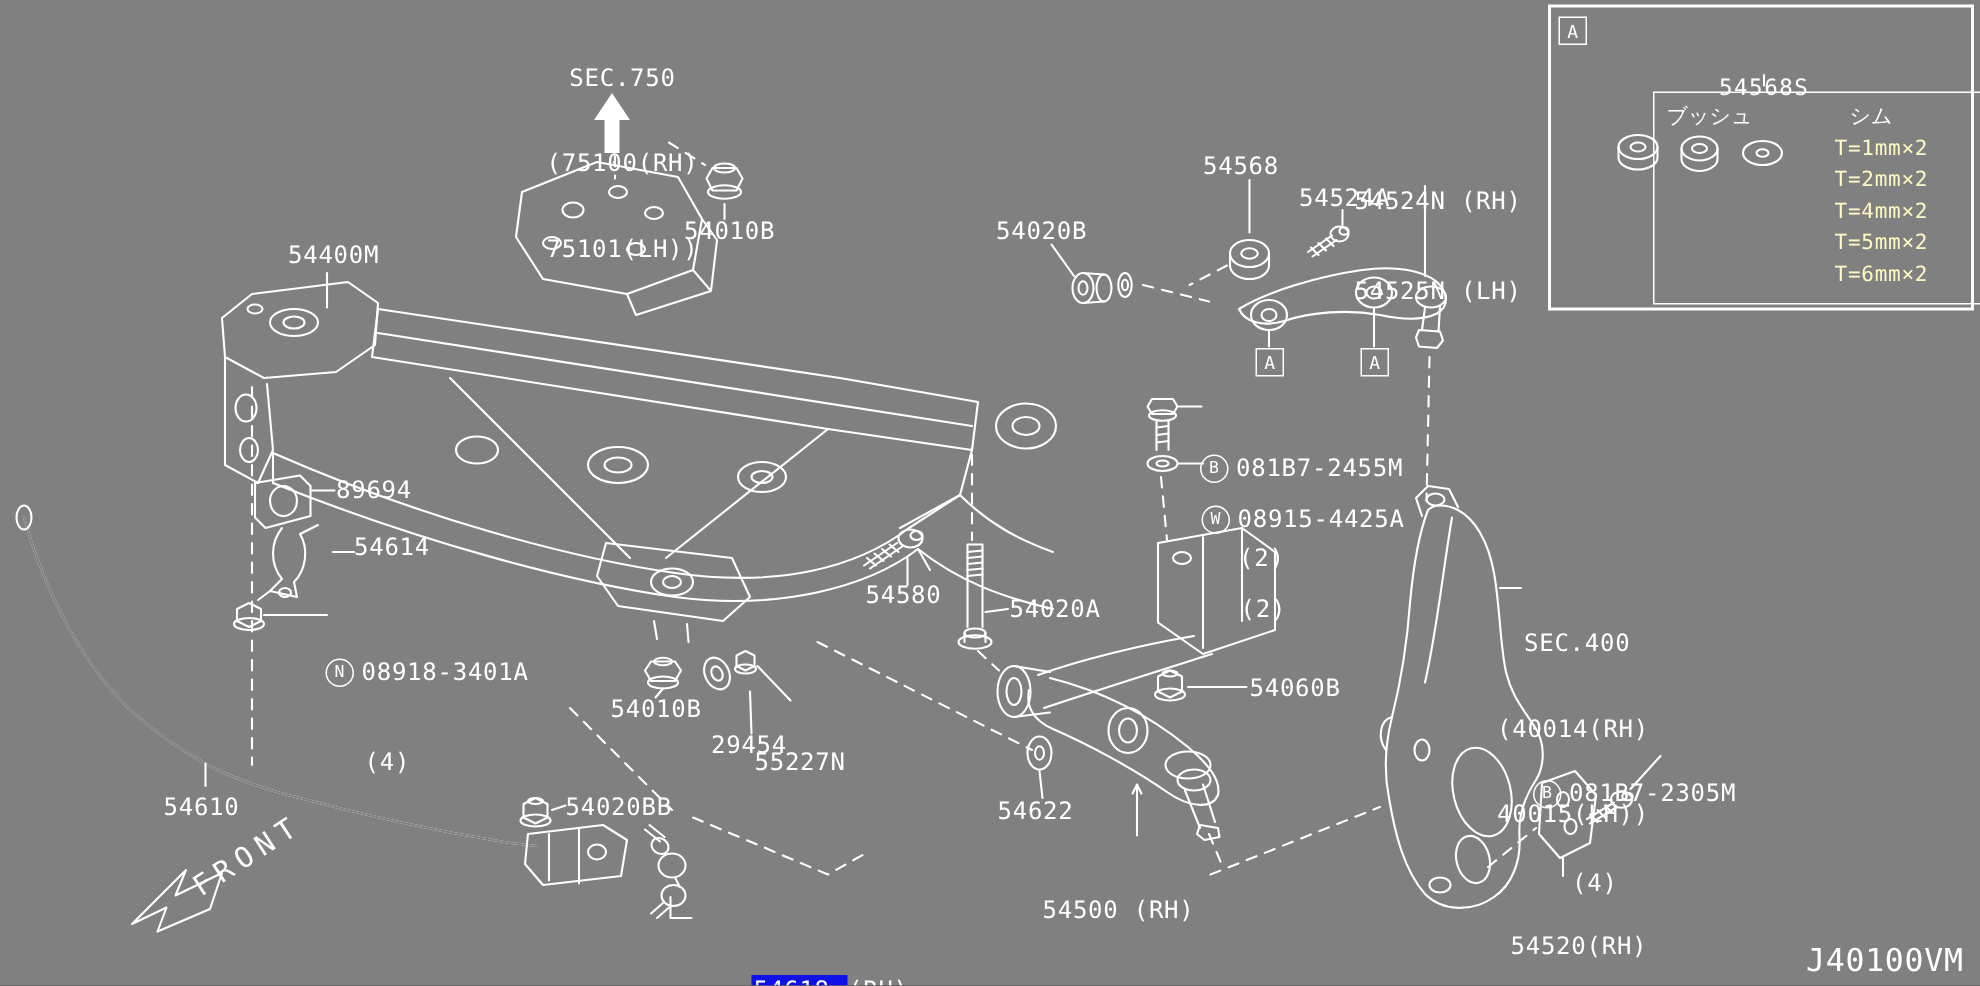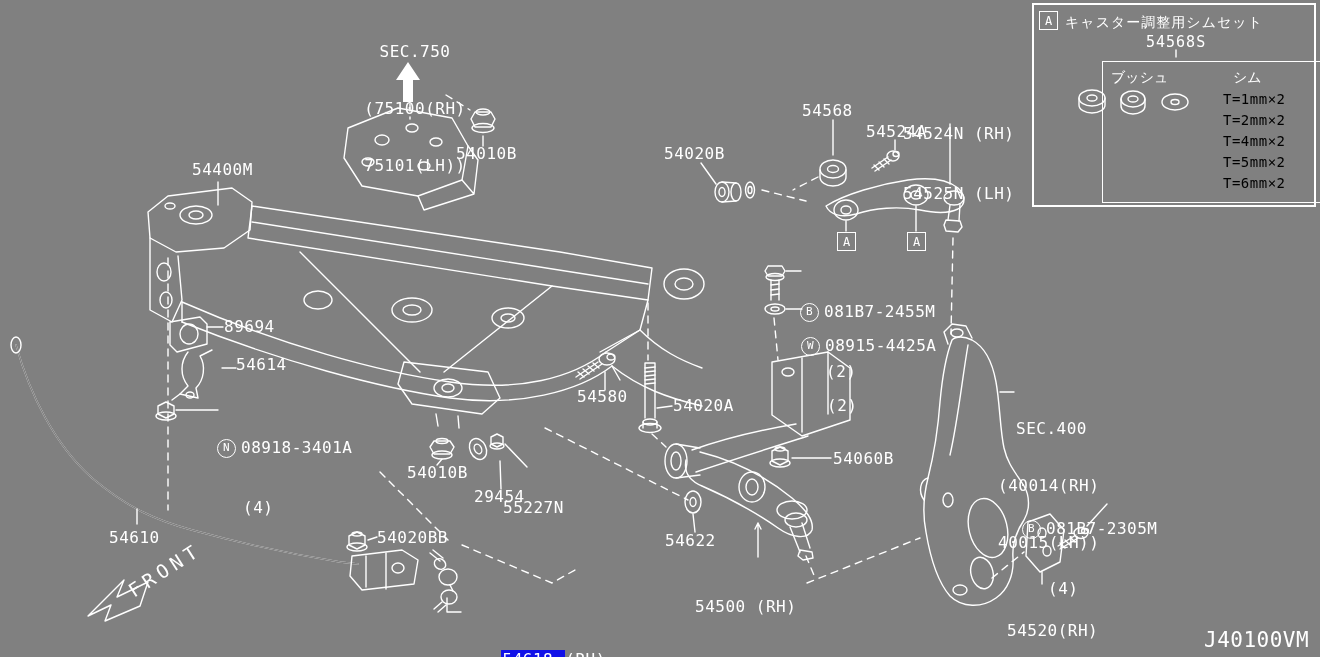--- a/index.html
+++ b/index.html
@@ -19,21 +19,21 @@
   .qty{margin-left:26px;}
   .hl{background:#1010e8;padding:0 2px;}
   .abox{position:absolute;width:17px;height:17px;border:1.5px solid #fff;color:#fff;
         display:flex;align-items:center;justify-content:center;font-size:12px;box-sizing:content-box;}
   .legend{position:absolute;left:1032px;top:3px;width:284px;height:204px;border:2px solid #fff;
           color:#fff;box-sizing:border-box;}
   .legend-inner{position:absolute;left:32px;top:56px;width:220px;height:140px;border:1.5px solid #fff;margin-left:36px;}
   .jp{font-family:"DejaVu Sans","Liberation Sans",sans-serif;}
   .ltitle{font-size:14px;letter-spacing:1px;}
   .lpart{font-size:15px;letter-spacing:1px;}
-  .shim-line{position:absolute;left:120px;font-size:14px;letter-spacing:.5px;color:#000000;}
+  .shim-line{position:absolute;left:120px;font-size:14px;letter-spacing:.5px;color:#fef9c3;}
   .sec{line-height:19px;}
 </style>
 </head>
 <body>
 
 <div class="stage">
 
 <svg width="1320" height="657" viewBox="0 0 1320 657">
 
   <g>
@@ -354,22 +354,21 @@
   
 </div>
 
 <div class="pl" style="left:1204px;top:630px;font-size:21px;">J40100VM</div>
 
 <div class="abox" style="left:837px;top:232px;">A</div>
 <div class="abox" style="left:907px;top:232px;">A</div>
 
 <div class="legend">
   <div class="abox" style="left:5px;top:6px;">A</div>
-  <div class="ltitle jp" style="position:absolute;left:31px;top:9px;">キャスター調整用シムセット</div>
-  <div class="lpart" style="position:absolute;left:112px;top:28px;">54568S</div>
+  <div class="lpart" style="position:absolute;left:112px;top:44px;">54568S</div>
   <div class="legend-inner">
     <div class="jp" style="position:absolute;left:8px;top:7px;font-size:14px;">ブッシュ</div>
     <div class="jp" style="position:absolute;left:130px;top:7px;font-size:14px;">シム</div>
     <div class="shim-line" style="top:29px;">T=1mm×2</div>
     <div class="shim-line" style="top:50px;">T=2mm×2</div>
     <div class="shim-line" style="top:71px;">T=4mm×2</div>
     <div class="shim-line" style="top:92px;">T=5mm×2</div>
     <div class="shim-line" style="top:113px;">T=6mm×2</div>
   </div>
 </div>

